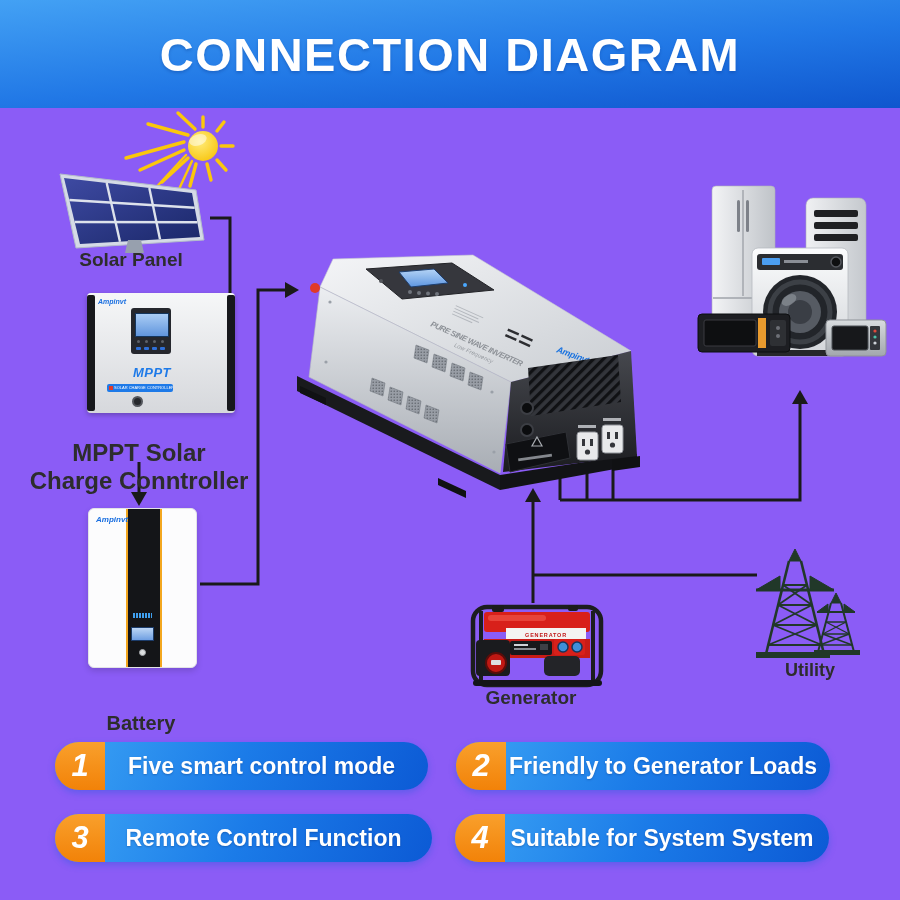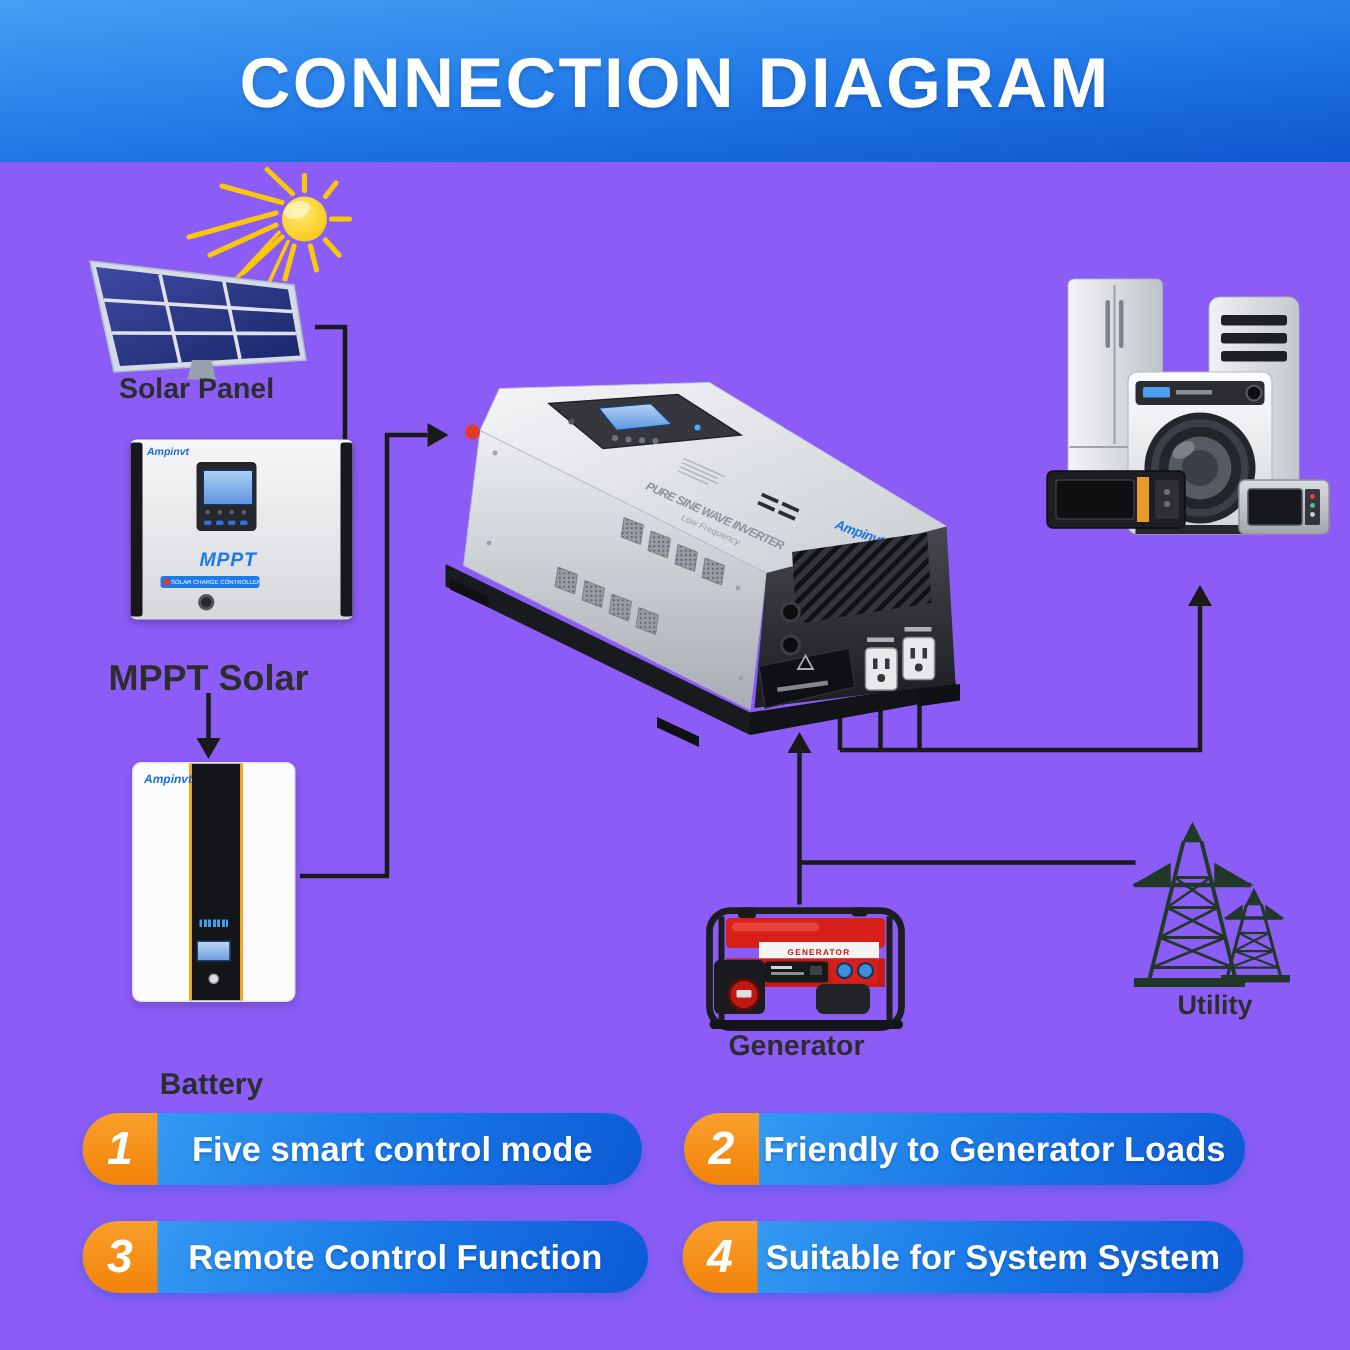--- a/index.html
+++ b/index.html
@@ -407,20 +407,21 @@
     <div class="b-stripe"></div>
     <div class="b-logo">Ampinvt</div>
     <div class="b-tag"></div>
     <div class="b-lcd"></div>
     <div class="b-btn"></div>
   </div>
 
   <div class="dev-label lbl-solar">Solar Panel</div>
   <div class="dev-label lbl-mppt">
     <div>MPPT Solar</div>
+    <div>Charge Conntroller</div>
   </div>
   <div class="dev-label lbl-battery">Battery</div>
   <div class="dev-label lbl-generator">Generator</div>
   <div class="dev-label lbl-utility">Utility</div>
 
   <div class="pill pill1">
     <div class="pill-num">1</div>
     <div class="pill-text">Five smart control mode</div>
   </div>
   <div class="pill pill2">

